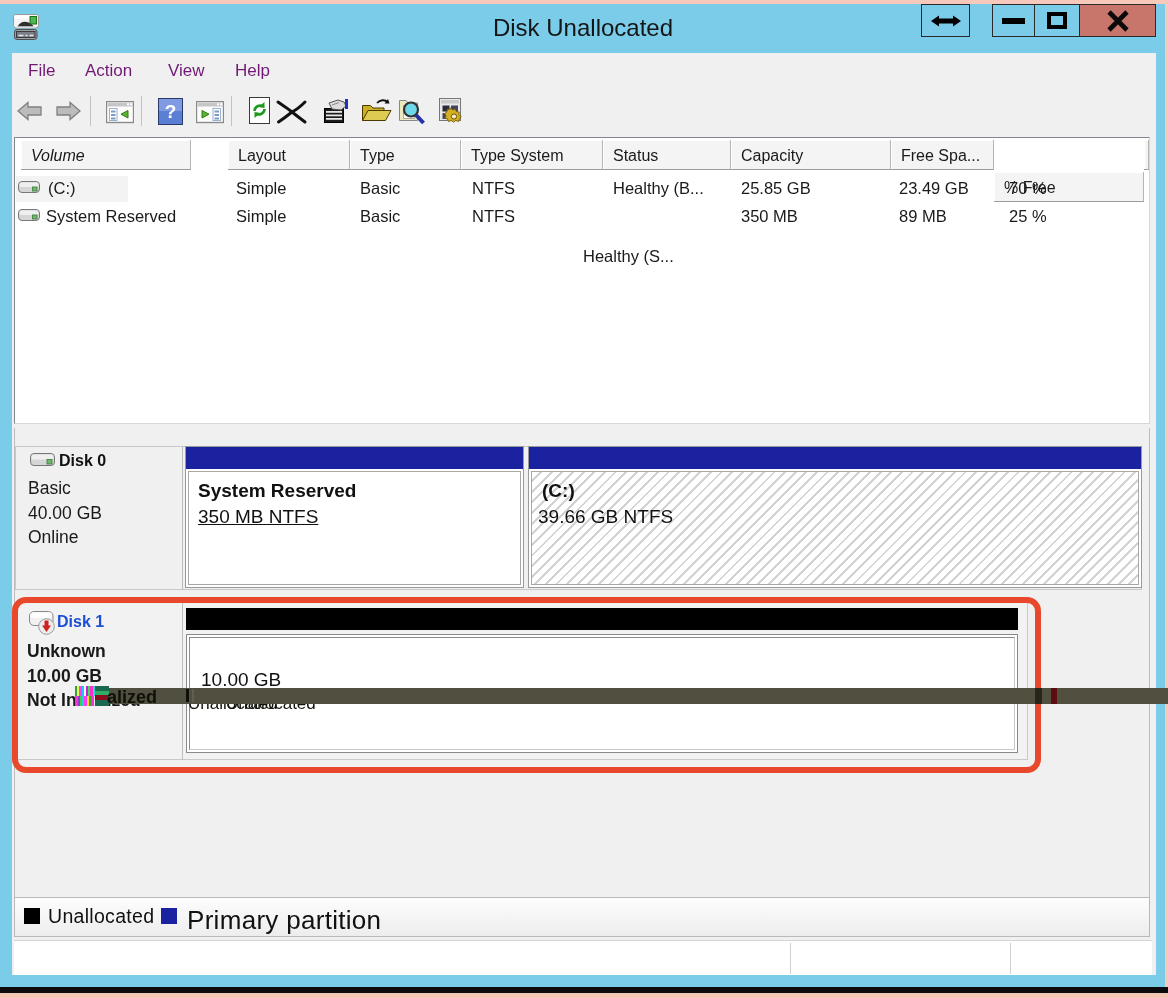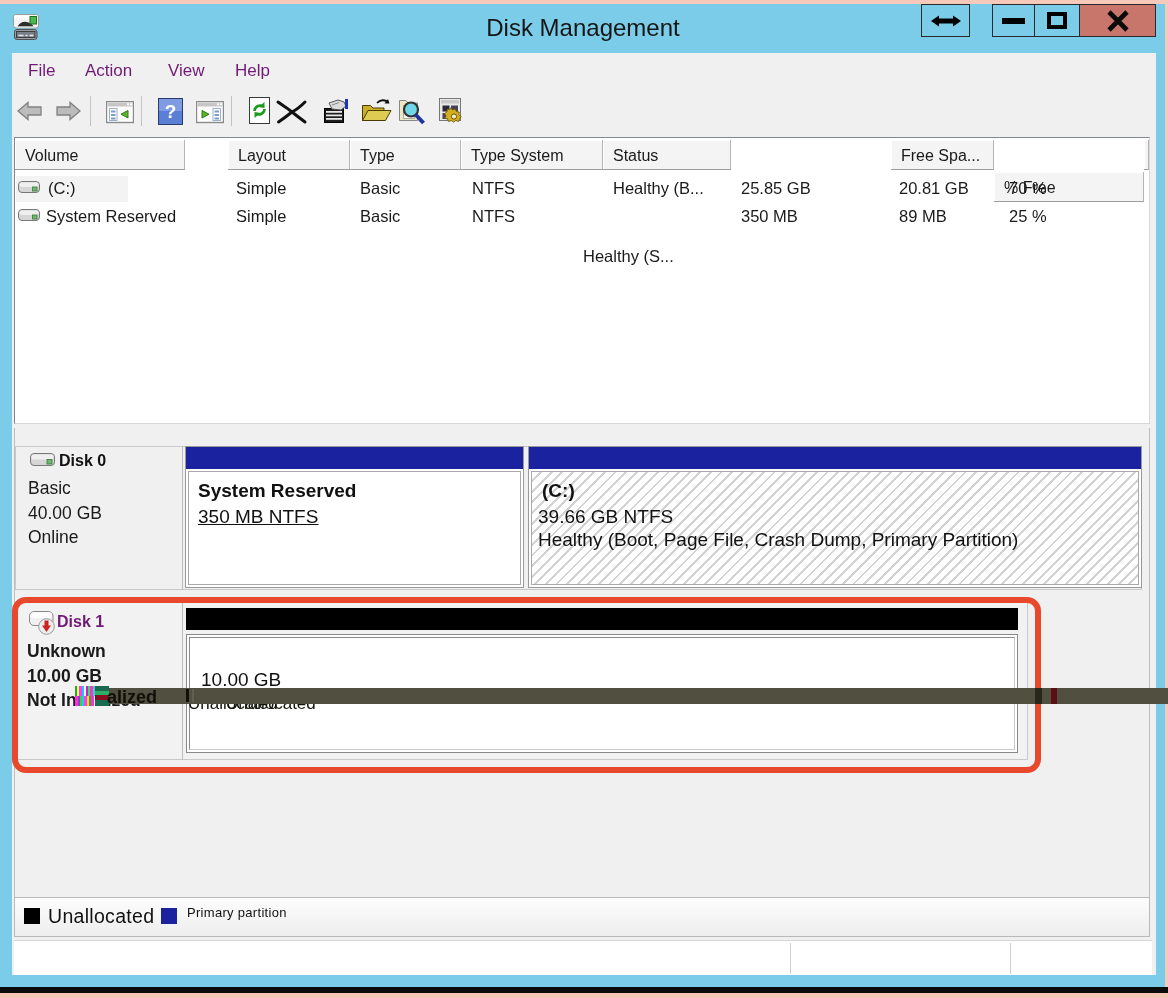--- a/index.html
+++ b/index.html
@@ -26,21 +26,21 @@
 #pinkbot { position:absolute; left:0; top:993px; width:1168px; height:5px; background:#f2c8b4; }
 .disklabel { font-size:17.5px; color:#1a1a1a; }
 .partbox { position:absolute; border:1px solid #9a9a9a; background:#fff; }
 .band { position:absolute; left:0; top:0; right:0; height:22px; }
 .ptxt { position:absolute; font-size:19px; color:#111; white-space:nowrap; }
 </style>
 </head>
 <body>
 <div id="win"></div>
 <div id="titlebar">
-  <div id="title">Disk Management</div>
+  <div id="title">Disk Unallocated</div>
 </div>
 <svg class="abs" style="left:13px; top:14px;" width="26" height="26">
   <rect x="0.5" y="0.5" width="25" height="13.5" rx="2.5" fill="#f4f4f4" stroke="#9a9a9a"></rect>
   <rect x="1.5" y="1.5" width="23" height="3" fill="#ffffff"></rect>
   <path d="M4.5 12.5 Q8 6.5 14 8 Q19 9 20.5 12.5 Z" fill="#2f2f2f"></path>
   <rect x="3.5" y="12.5" width="18" height="1.5" fill="#dadada"></rect>
   <rect x="17" y="2.5" width="6.5" height="7.5" fill="#4db84d" stroke="#1f6f1f"></rect>
   <rect x="1.5" y="15.5" width="22.5" height="10" rx="2.5" fill="#98a0a8" stroke="#4f4f4f"></rect>
   <rect x="3.5" y="17.5" width="18.5" height="6" fill="#787f88" stroke="#3c3c3c"></rect>
   <path d="M5.5 21.5 h5 m2 0 h2 m2 0 h4" stroke="#e8e8e8" stroke-width="1.4"></path>
@@ -142,42 +142,43 @@
     <rect x="1.5" y="1.5" width="21" height="22" fill="#e9e9e9" stroke="#777"></rect>
     <rect x="3" y="3" width="18" height="3.5" fill="#c9c9c9"></rect>
     <rect x="4.5" y="8.5" width="7" height="6" fill="#2a2a3a"></rect>
     <rect x="13" y="8.5" width="7" height="6" fill="#44445c"></rect>
     <rect x="4.5" y="16" width="7" height="6" fill="#44445c"></rect>
     <path d="M21 11 l2.2 2.8 3.4-1.4 1.4 3.4 3.6.4-.6 3.6 3 2-2 3-1.4 3.4-3.4-1.4-2.8 2.2-2.8-2.2-3.4 1.4-1.4-3.4-3.6-.6 2-3-2-3 3-2 .4-3.6 3.6.4z" fill="#d4af20" stroke="#6a5200" transform="translate(-4,2) scale(0.8)"></path>
     <circle cx="16" cy="19.5" r="2.6" fill="#f5ecc5" stroke="#6a5200"></circle>
   </svg>
 </div>
 <div id="list">
-  <div class="hcell" style="left:0; width:170px;">Volume</div>
+  <div class="hcell" style="left:6px; width:170px;font-style:italic;">Volume</div>
   <div class="hcell" style="left:213px; width:122px;">Layout</div>
   <div class="hcell" style="left:335px; width:111px;">Type</div>
   <div class="hcell" style="left:446px; width:142px;">Type System</div>
   <div class="hcell" style="left:588px; width:128px;">Status</div>
+  <div class="hcell" style="left:716px; width:160px;">Capacity</div>
   <div class="hcell" style="left:876px; width:103px;">Free Spa...</div>
   <div class="hcell" style="left:979px; width:150px;margin-top:32px;">% Free</div>
   <div class="hcell" style="left:1129px; width:5px; padding:0;"></div>
 
   <div class="abs" style="left:1px; top:38px; width:112px; height:26px; background:#f3f3f3;"></div>
   <svg class="abs" style="left:3px; top:42px;" width="24" height="15">
     <rect x="0.5" y="1.5" width="21" height="11" rx="3.5" fill="#d6d6d6" stroke="#787878"></rect>
     <rect x="1.5" y="2.5" width="19" height="4.5" rx="2" fill="#efefef"></rect>
     <rect x="14.5" y="7" width="4.5" height="4" fill="#6db86d" stroke="#3a7a3a" stroke-width="0.8"></rect>
   </svg>
   <div class="cell" style="left:33px; top:41px;">(C:)</div>
   <div class="cell" style="left:221px; top:41px;">Simple</div>
   <div class="cell" style="left:345px; top:41px;">Basic</div>
   <div class="cell" style="left:457px; top:41px;">NTFS</div>
   <div class="cell" style="left:598px; top:41px;">Healthy (B...</div>
   <div class="cell" style="left:726px; top:41px;">25.85 GB</div>
-  <div class="cell" style="left:884px; top:41px;">20.81 GB</div>
+  <div class="cell" style="left:884px; top:41px;">23.49 GB</div>
   <div class="cell" style="left:994px; top:41px;">70 %</div>
 
   <svg class="abs" style="left:3px; top:70px;" width="24" height="15">
     <rect x="0.5" y="1.5" width="21" height="11" rx="3.5" fill="#d6d6d6" stroke="#787878"></rect>
     <rect x="1.5" y="2.5" width="19" height="4.5" rx="2" fill="#efefef"></rect>
     <rect x="14.5" y="7" width="4.5" height="4" fill="#6db86d" stroke="#3a7a3a" stroke-width="0.8"></rect>
   </svg>
   <div class="cell" style="left:31px; top:69px;">System Reserved</div>
   <div class="cell" style="left:221px; top:69px;">Simple</div>
   <div class="cell" style="left:345px; top:69px;">Basic</div>
@@ -204,34 +205,33 @@
   <div class="abs" style="left:2px; top:24px; right:2px; bottom:2px; border:1px solid #a8a8a8;"></div>
   <div class="ptxt" style="left:12px; top:33px; font-weight:bold;">System Reserved</div>
   <div class="ptxt" style="left:12px; top:59px;text-decoration:underline;">350 MB NTFS</div>
 </div>
 
 <div class="partbox" style="left:528px; top:446px; width:614px; height:142px;">
   <div class="band" style="background:#1a22a0;"></div>
   <div class="abs" style="left:2px; top:24px; right:2px; bottom:2px; border:1px solid #a8a8a8; background:repeating-linear-gradient(135deg,#ffffff 0px,#ffffff 5.5px,#d2d2d2 5.5px,#d2d2d2 7.5px);"></div>
   <div class="ptxt" style="left:13px; top:33px; font-weight:bold;">(C:)</div>
   <div class="ptxt" style="left:9px; top:59px;">39.66 GB NTFS</div>
-  <div class="ptxt" style="left:9px; top:82px;">Healthy (Boot, Page File, Crash Dump, Primary Partition)</div>
 </div>
 
 <div class="abs" style="left:15px; top:602px; width:1013px; height:158px; border:1px solid #c9c9c9; background:#f2f2f2;"></div>
 <div class="abs" style="left:182px; top:602px; width:1px; height:158px; background:#bdbdbd;"></div>
 <div class="abs disklabel" style="left:27px; top:639px; line-height:24.5px;font-weight:bold;">Unknown<br>10.00 GB<br>Not Initialized</div>
 <svg class="abs" style="left:29px; top:609px;" width="27" height="26">
   <rect x="0.5" y="2.5" width="23.5" height="14" rx="4.5" fill="#f2f0f2" stroke="#8a8a8a"></rect>
   <rect x="1.5" y="3.5" width="21.5" height="5.5" rx="2.5" fill="#fdfdfd"></rect>
   <circle cx="17.5" cy="17.5" r="7.8" fill="#ededed" stroke="#9a9a9a"></circle>
   <path d="M17.5 11.5 L17.5 18" stroke="#cc2222" stroke-width="4"></path>
   <path d="M13 16.5 L17.5 23 L22 16.5 Z" fill="#cc2222"></path>
 </svg>
-<div class="abs" style="left:57px; top:613px; font-size:16px; font-weight:bold; color:#701a75;">Disk 1</div>
+<div class="abs" style="left:57px; top:613px; font-size:16px; font-weight:bold; color:#1d4ed8;">Disk 1</div>
 
 <div class="abs" style="left:186px; top:608px; width:832px; height:22px; background:#000;"></div>
 <div class="partbox" style="left:186px; top:634px; width:832px; height:119px; border-color:#8a8a8a;">
   <div class="abs" style="left:2px; top:2px; right:2px; bottom:2px; border:1px solid #c9c9c9; border-top-color:#8a8a8a; border-left-color:#8a8a8a;"></div>
   <div class="ptxt" style="left:14px; top:34px;">10.00 GB</div>
 </div>
 
 <div class="abs" style="left:12px; top:597px; width:1029px; height:176px; border:6px solid #e8492c; border-radius:14px;"></div>
 
 <div class="abs" style="left:188px; top:694px; font-size:17px; color:#14140c;">Unallocated</div>
@@ -244,20 +244,20 @@
 <div class="abs" style="left:107px; top:687px; font-size:18px; font-weight:bold; color:#0f0f08;">alized</div>
 <div class="abs" style="left:186px; top:689px; width:3px; height:13px; background:#10100a;"></div>
 <div class="abs" style="left:192px; top:689px; width:2px; height:13px; background:#60604e;"></div>
 <div class="abs" style="left:1035px; top:688px; width:7px; height:16px; background:#26261a;"></div>
 <div class="abs" style="left:1051px; top:688px; width:6px; height:16px; background:#5c0d10;"></div>
 
 <div id="legend">
   <div class="abs" style="left:9px; top:10px; width:16px; height:16px; background:#000;"></div>
   <div class="abs" style="left:33px; top:7px; font-size:19.5px; letter-spacing:0.3px; color:#111;">Unallocated</div>
   <div class="abs" style="left:146px; top:10px; width:16px; height:16px; background:#1a22a0;"></div>
-  <div class="abs" style="left:172px; top:7px; font-size:13px; letter-spacing:0.3px; color:#111;">Primary partition</div>
+  <div class="abs" style="left:172px; top:7px; font-size:26px; letter-spacing:0.3px; color:#111;">Primary partition</div>
 </div>
 <div id="statusbar">
   <div class="svline" style="left:776px;"></div>
   <div class="svline" style="left:996px;"></div>
 </div>
 <div id="blackbar"></div>
 <div id="pinkbot"></div>
 
 </body></html>

